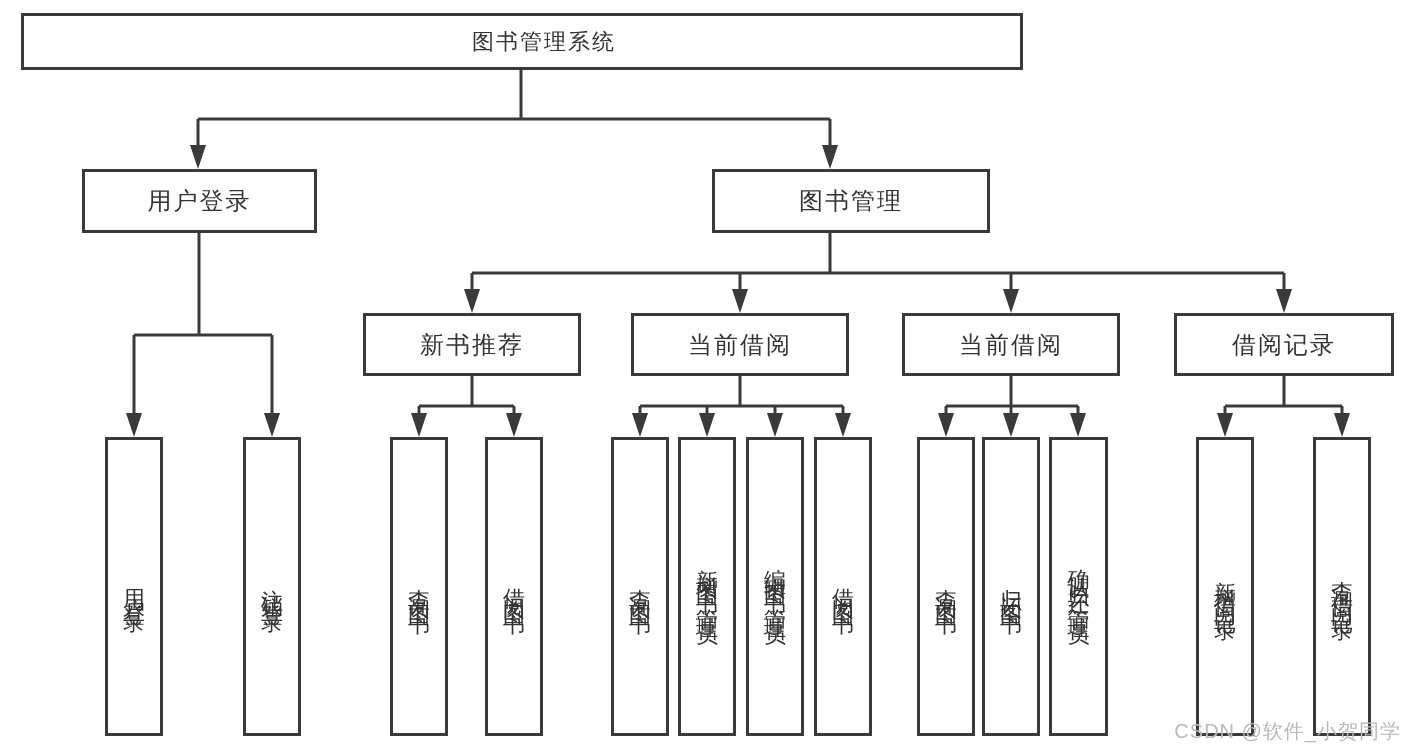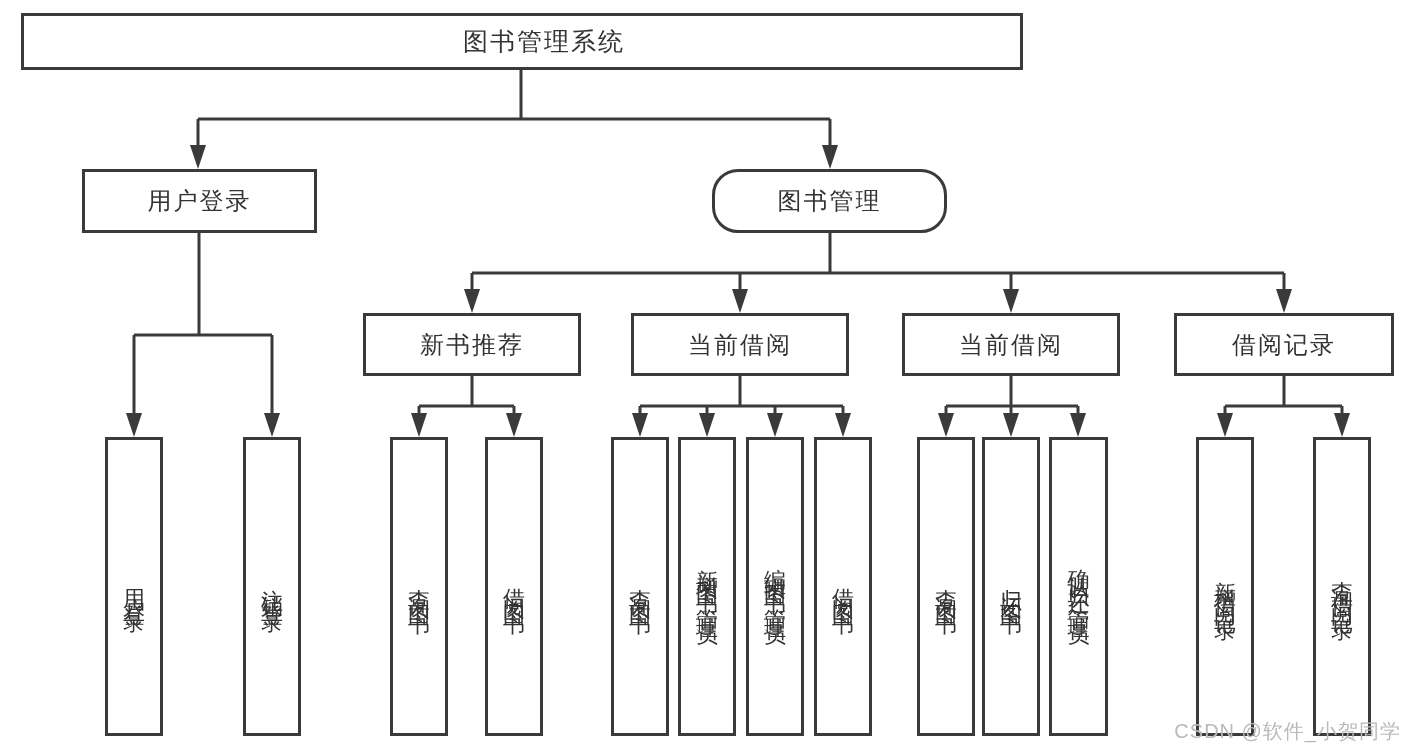--- a/index.html
+++ b/index.html
@@ -40,21 +40,21 @@
     position: absolute;
     box-sizing: border-box;
     border: 3px solid var(--line);
     background: var(--background);
     display: flex;
     align-items: center;
     justify-content: center;
     color: var(--text);
     z-index: 2;
   }
-  .root-box   { font-size: 25px; letter-spacing: 2px; padding-left: 44px; }
+  .root-box   { font-size: 22px; letter-spacing: 2px; padding-left: 44px; }
   .branch-box { font-size: 24px; letter-spacing: 2px; }
   .leaf-box   { font-size: 22px; }
   .leaf-box .v-text {
     writing-mode: vertical-rl;
     text-orientation: mixed;
     letter-spacing: 8px;
     line-height: 1;
   }
   #watermark {
     position: absolute;
@@ -127,21 +127,21 @@
     <polygon points="1334,413 1350,413 1342,437"></polygon>
   </svg>
 
   <div class="box root-box" style="left:21px; top:13px; width:1002px; height:57px;">
     <span>图书管理系统</span>
   </div>
 
   <div class="box branch-box" style="left:82px; top:169px; width:235px; height:64px;">
     <span>用户登录</span>
   </div>
-  <div class="box branch-box" style="left:712px; top:169px; width:235px; height:64px;border-radius:26px;">
+  <div class="box branch-box" style="left:712px; top:169px; width:278px; height:64px;">
     <span>图书管理</span>
   </div>
 
   <div class="box branch-box" style="left:363px; top:313px; width:218px; height:63px;">
     <span>新书推荐</span>
   </div>
   <div class="box branch-box" style="left:631px; top:313px; width:218px; height:63px;">
     <span>当前借阅</span>
   </div>
   <div class="box branch-box" style="left:902px; top:313px; width:218px; height:63px;">

